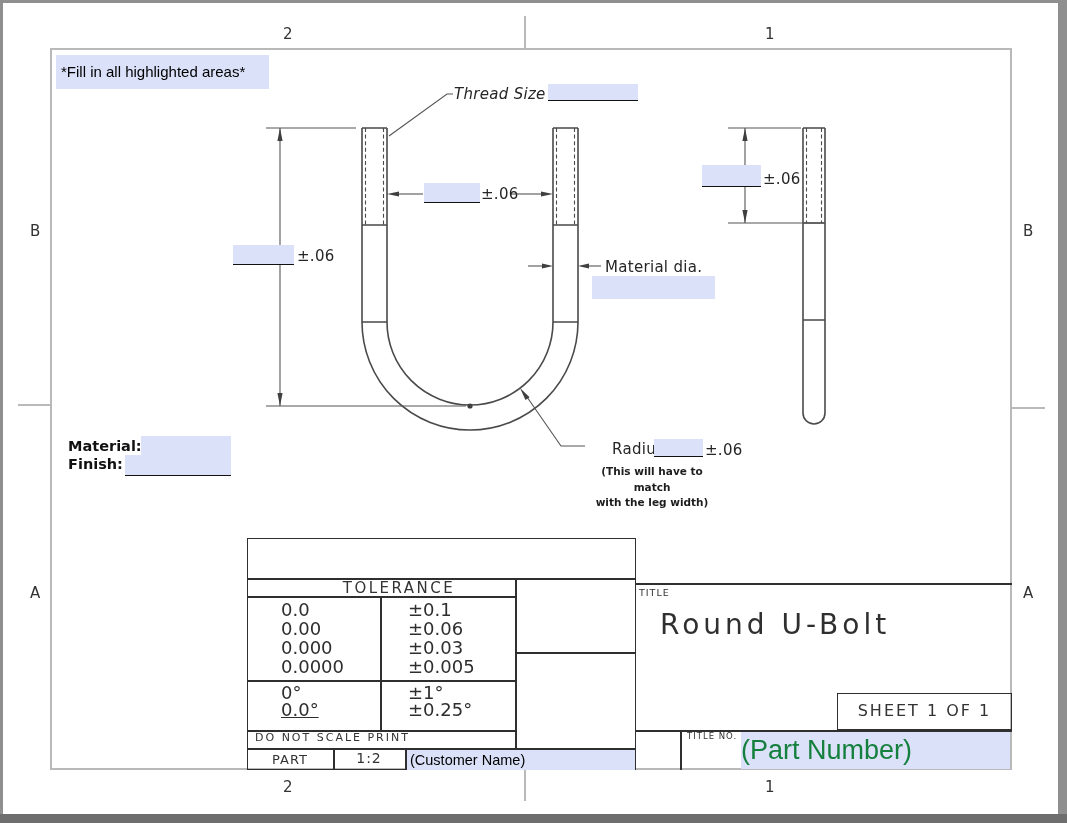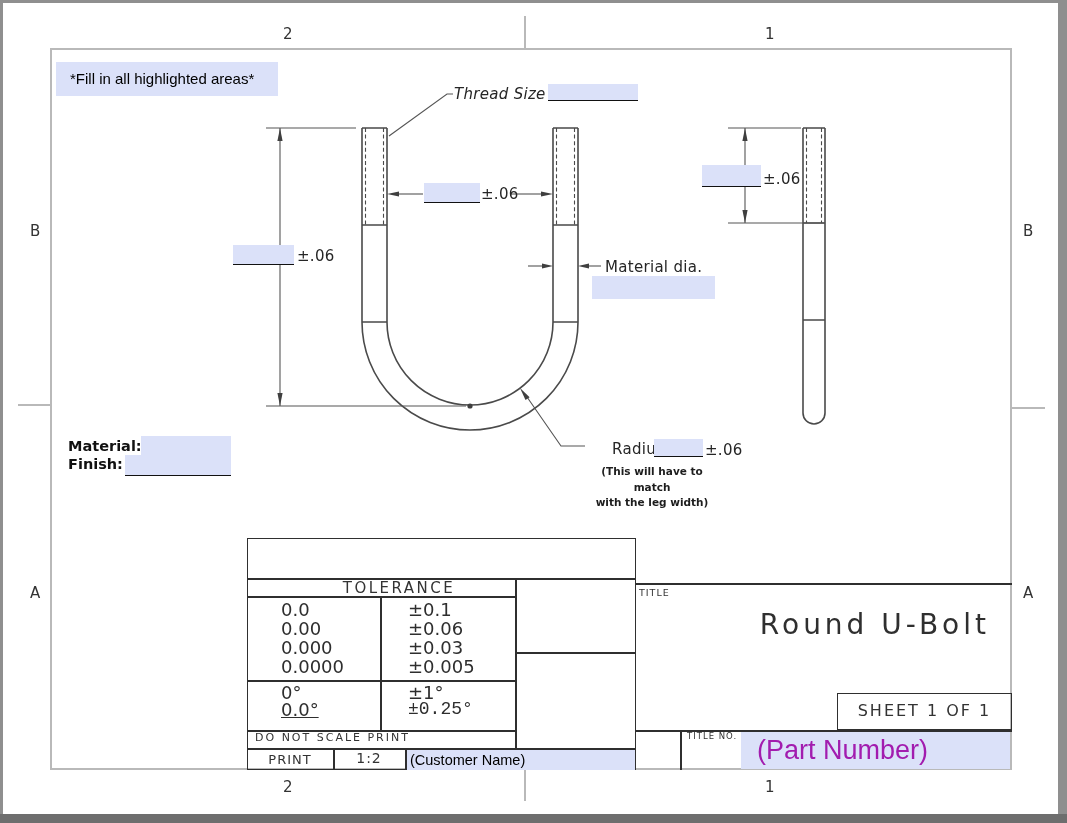--- a/index.html
+++ b/index.html
@@ -35,21 +35,21 @@
 
   <div class="abs cad zone" style="left:283px;top:25px;">2</div>
   <div class="abs cad zone" style="left:765px;top:25px;">1</div>
   <div class="abs cad zone" style="left:283px;top:778px;">2</div>
   <div class="abs cad zone" style="left:765px;top:778px;">1</div>
   <div class="abs cad zone" style="left:30px;top:222px;">B</div>
   <div class="abs cad zone" style="left:30px;top:584px;">A</div>
   <div class="abs cad zone" style="left:1023px;top:222px;">B</div>
   <div class="abs cad zone" style="left:1023px;top:584px;">A</div>
 
-  <div class="abs hl ui" style="left:56px;top:55px;width:208px;height:34px;font-size:15px;line-height:34px;padding-left:14px;margin-top:7px;">*Fill in all highlighted areas*</div>
+  <div class="abs hl ui" style="left:56px;top:55px;width:208px;height:34px;font-size:15px;line-height:34px;padding-left:5px;">*Fill in all highlighted areas*</div>
 
   <svg class="abs" width="1067" height="823" viewBox="0 0 1067 823" style="left:0;top:0;">
 
     <g stroke="#4a4a4a" stroke-width="1.6" fill="none">
       <path d="M362,128 H387 M362,128 V322 M387,128 V322 M362,225 H387 M362,322 H387"></path>
       <path d="M553,128 H578 M553,128 V322 M578,128 V322 M553,225 H578 M553,322 H578"></path>
       <path d="M362,322 A108,108 0 0 0 578,322"></path>
       <path d="M387,322 A83,83 0 0 0 553,322"></path>
 
       <path d="M803,128 H825 M803,128 V413 M825,128 V413 M803,223 H825 M803,320 H825"></path>
@@ -142,35 +142,35 @@
     <div class="cad tolnum">±0.06</div>
     <div class="cad tolnum">±0.03</div>
     <div class="cad tolnum">±0.005</div>
   </div>
   <div class="abs" style="left:281px;top:684px;">
     <div class="cad tolnum" style="line-height:17px;">0°</div>
     <div class="cad tolnum" style="line-height:17px;text-decoration:underline;">0.0°</div>
   </div>
   <div class="abs" style="left:408px;top:684px;">
     <div class="cad tolnum" style="line-height:17px;">±1°</div>
-    <div class="cad tolnum" style="line-height:17px;font-family:Liberation Mono, monospace;">±0.25°</div>
+    <div class="cad tolnum" style="line-height:17px;">±0.25°</div>
   </div>
 
   <div class="abs cad" style="left:255px;top:731px;font-size:11px;letter-spacing:2px;color:#333;">DO NOT SCALE PRINT</div>
 
-  <div class="abs cad" style="left:247px;top:752px;width:86px;text-align:center;font-size:13px;letter-spacing:1px;color:#333;">PRINT</div>
+  <div class="abs cad" style="left:247px;top:752px;width:86px;text-align:center;font-size:13px;letter-spacing:1px;color:#333;">PART</div>
   <div class="abs cad" style="left:333px;top:750px;width:72px;text-align:center;font-size:14px;letter-spacing:1px;color:#333;">1:2</div>
   <div class="abs hl ui" style="left:407px;top:749.5px;width:228px;height:20px;font-size:14.5px;line-height:20px;padding-left:3px;box-sizing:border-box;">(Customer Name)</div>
 
   <div class="abs tline" style="left:636px;top:583px;width:376px;height:1.5px;"></div>
   <div class="abs tline" style="left:636px;top:730px;width:376px;height:1.5px;"></div>
   <div class="abs tline" style="left:680px;top:730px;width:1.5px;height:40px;"></div>
 
   <div class="abs cad" style="left:639px;top:587px;font-size:9.5px;letter-spacing:1px;color:#333;">TITLE</div>
-  <div class="abs cad" style="left:660px;top:608px;width:330px;text-align:right;font-size:28px;letter-spacing:4px;color:#2f2f2f;">Round U-Bolt</div>
+  <div class="abs cad" style="left:660px;top:608px;width:330px;text-align:left;font-size:28px;letter-spacing:4px;color:#2f2f2f;">Round U-Bolt</div>
 
   <div class="abs" style="left:837px;top:693px;width:175px;height:37px;border:1.5px solid #2f2f2f;box-sizing:border-box;"></div>
   <div class="abs cad" style="left:837px;top:701px;width:175px;text-align:center;font-size:16px;letter-spacing:2px;color:#333;">SHEET 1 OF 1</div>
 
   <div class="abs cad" style="left:687px;top:731px;font-size:8.5px;letter-spacing:1px;color:#333;">TITLE NO.</div>
-  <div class="abs hl ui" style="left:741px;top:731.5px;width:269px;height:37px;font-size:27px;line-height:37px;padding-left:16px;box-sizing:border-box;color:#a21caf;">(Part Number)</div>
+  <div class="abs hl ui" style="left:741px;top:731.5px;width:269px;height:37px;font-size:27px;line-height:37px;padding-left:0;box-sizing:border-box;color:#15803d;">(Part Number)</div>
 
 </div>
 
 </body></html>

